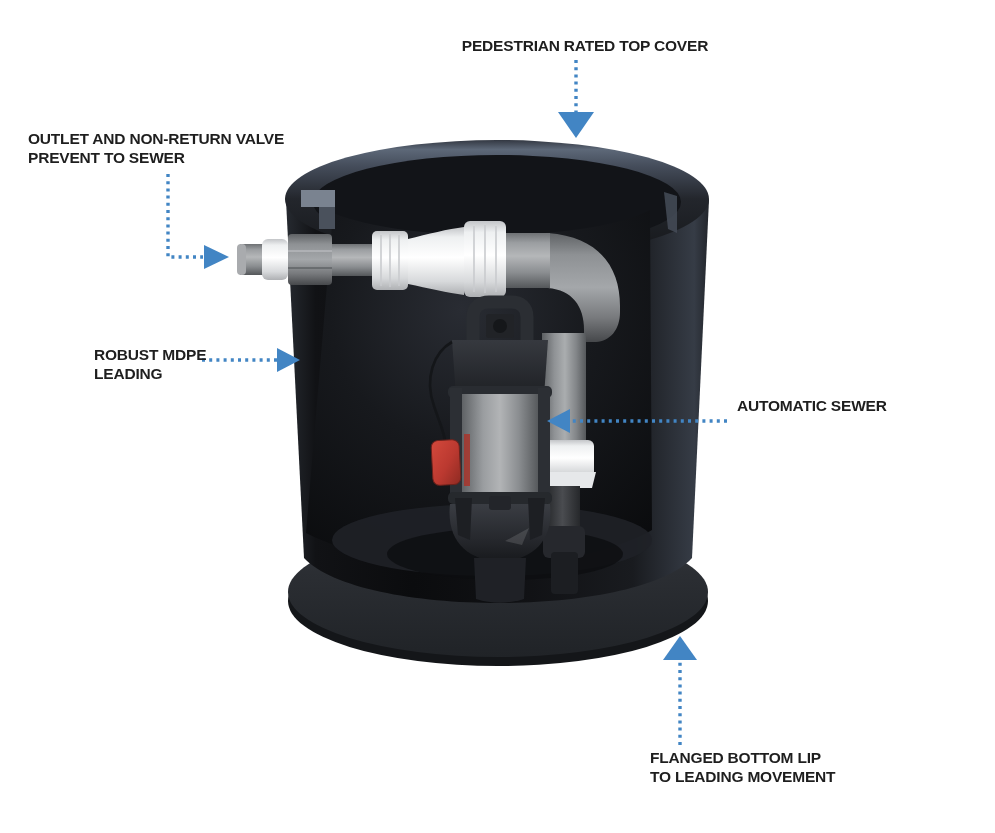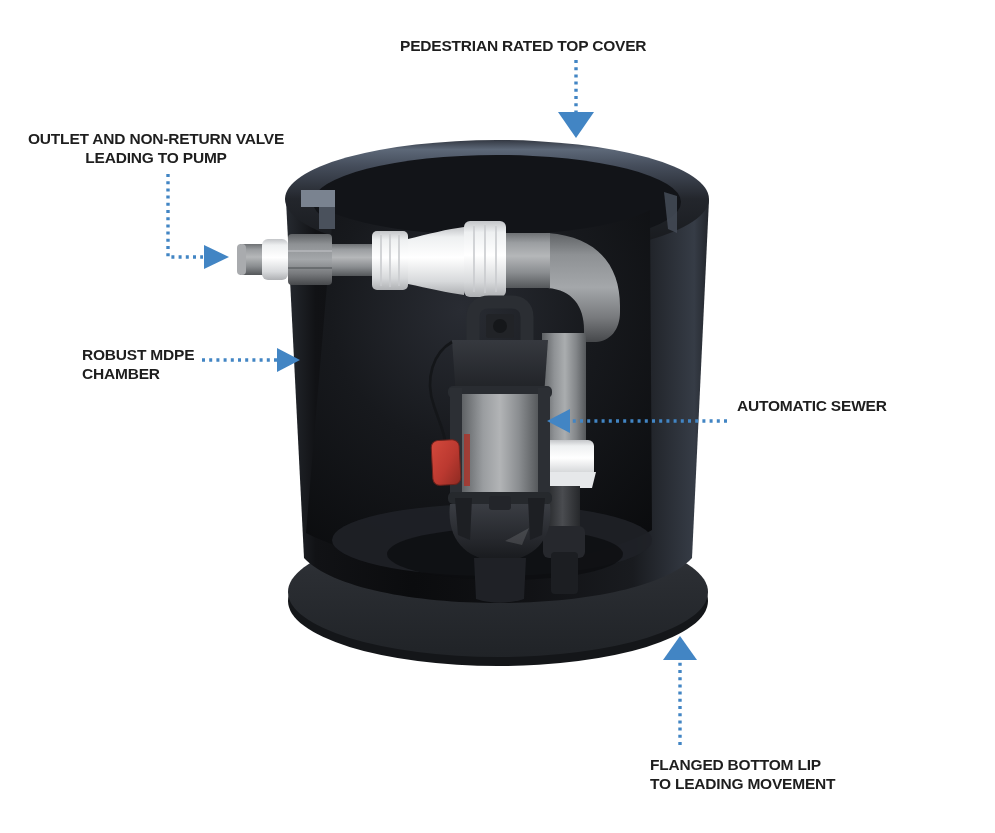--- a/index.html
+++ b/index.html
@@ -19,21 +19,21 @@
   .stage svg{position:absolute;left:0;top:0;}
   .label{
     position:absolute;
     font-size:15.5px;
     font-weight:700;
     line-height:19px;
     letter-spacing:-0.2px;
     color:var(--label-text);
     white-space:nowrap;
   }
-  .label.center{}
+  .label.center{text-align:center;}
   .arrow-line{
     stroke:var(--arrow-blue);
     stroke-width:3.4;
     stroke-dasharray:3 4.2;
     fill:none;
   }
   .arrow-head{fill:var(--arrow-blue);}
 </style>
 </head>
 <body>
@@ -224,32 +224,32 @@
         <line class="arrow-line" x1="680" y1="745" x2="680" y2="660"></line>
         <polygon class="arrow-head" points="663,660 697,660 680,636"></polygon>
       </g>
     </g>
   </svg>
 
   <div class="label center" style="left:400px;top:36px;width:370px;">
     <span>PEDESTRIAN RATED TOP COVER</span>
   </div>
 
-  <div class="label" style="left:28px;top:129px;text-align:center;">
+  <div class="label" style="left:28px;top:129px;">
     <div>OUTLET AND NON-RETURN VALVE</div>
-    <div>LEADING TO PUMP</div>
-  </div>
-
-  <div class="label" style="left:82px;top:345px;">
+    <div>PREVENT TO SEWER</div>
+  </div>
+
+  <div class="label" style="left:94px;top:345px;">
     <div>ROBUST MDPE</div>
-    <div>CHAMBER</div>
+    <div>LEADING</div>
   </div>
 
   <div class="label" style="left:737px;top:396px;">
     <span>AUTOMATIC SEWER</span>
   </div>
 
-  <div class="label" style="left:650px;top:748px;margin-top:7px;">
+  <div class="label" style="left:650px;top:748px;">
     <div>FLANGED BOTTOM LIP</div>
     <div>TO LEADING MOVEMENT</div>
   </div>
 
 </div>
 
 </body></html>

